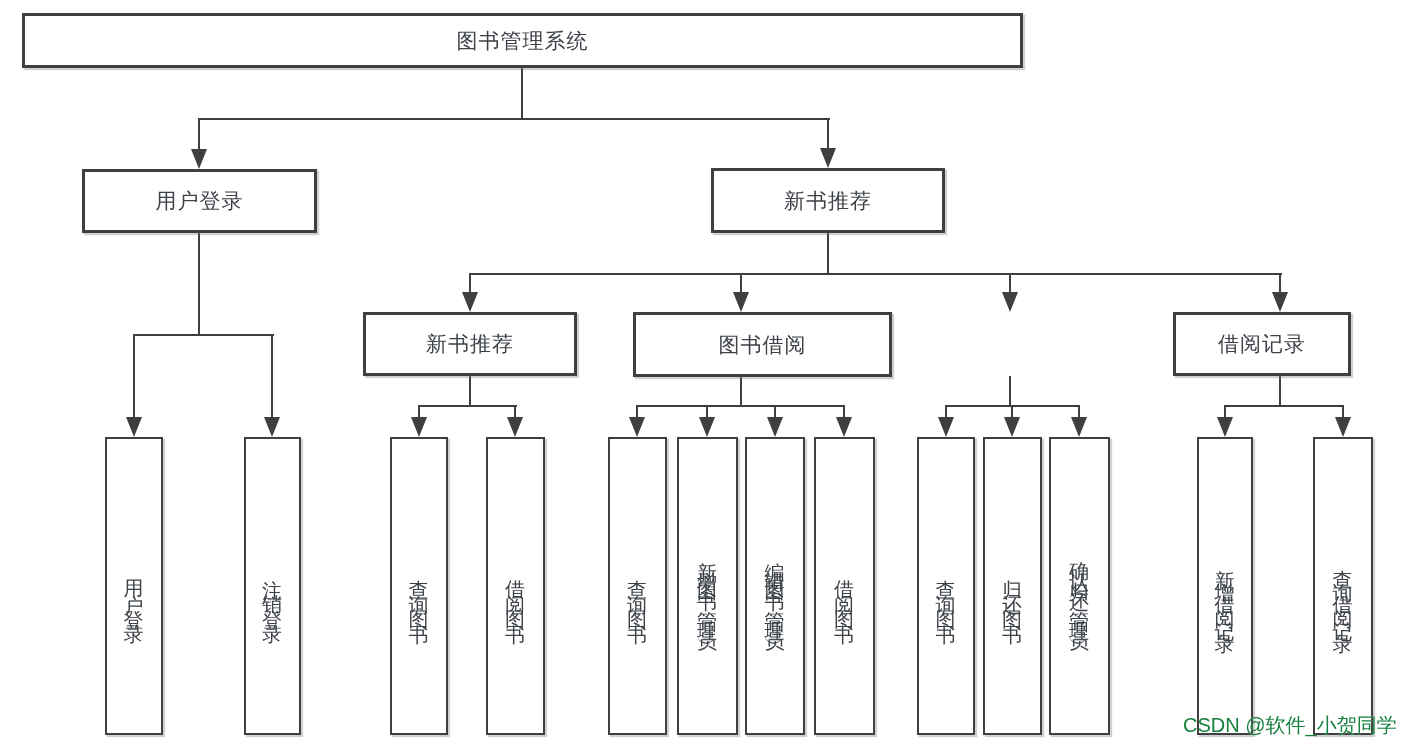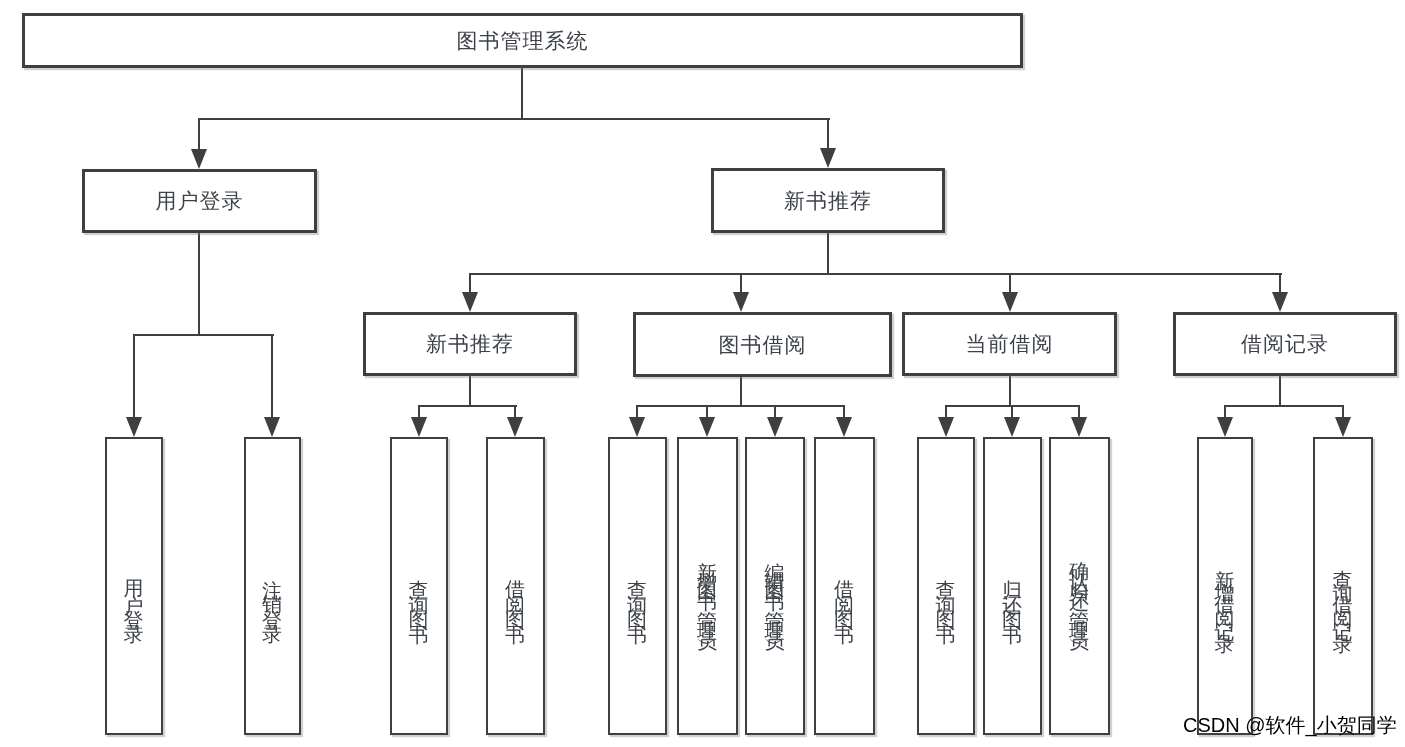--- a/index.html
+++ b/index.html
@@ -47,21 +47,21 @@
   .ah{
     position:absolute;width:0;height:0;
     border-left:8px solid transparent;
     border-right:8px solid transparent;
     border-top:20px solid var(--line);
   }
   .watermark{
     position:absolute;
     left:1183px;top:712px;
     font-size:20px;
-    color:#000000;
+    color:#15803d;
     white-space:nowrap;
     z-index:5;
     text-shadow:0 0 1px rgba(255,255,255,0.6);
   }
 </style>
 </head>
 <body>
 
 <div class="canvas">
 
@@ -134,24 +134,21 @@
   <div class="node h" style="left:711px;top:168px;width:234px;height:65px">
     <span>新书推荐</span>
   </div>
 
   <div class="node h" style="left:363px;top:312px;width:214px;height:64px">
     <span>新书推荐</span>
   </div>
   <div class="node h" style="left:633px;top:312px;width:259px;height:65px">
     <span>图书借阅</span>
   </div>
-  <div class="node h" style="left:902px;top:312px;width:215px;height:64px">
-    <span>当前借阅</span>
-  </div>
-  <div class="node h" style="left:1173px;top:312px;width:224px;height:64px">
+  <div class="node h" style="left:1173px;top:312px;width:178px;height:64px">
     <span>借阅记录</span>
   </div>
 
   <div class="node leaf" style="left:105px;top:437px;width:58px;height:298px">
     <span>用户登录</span>
   </div>
   <div class="node leaf" style="left:244px;top:437px;width:57px;height:298px">
     <span>注销登录</span>
   </div>
 

